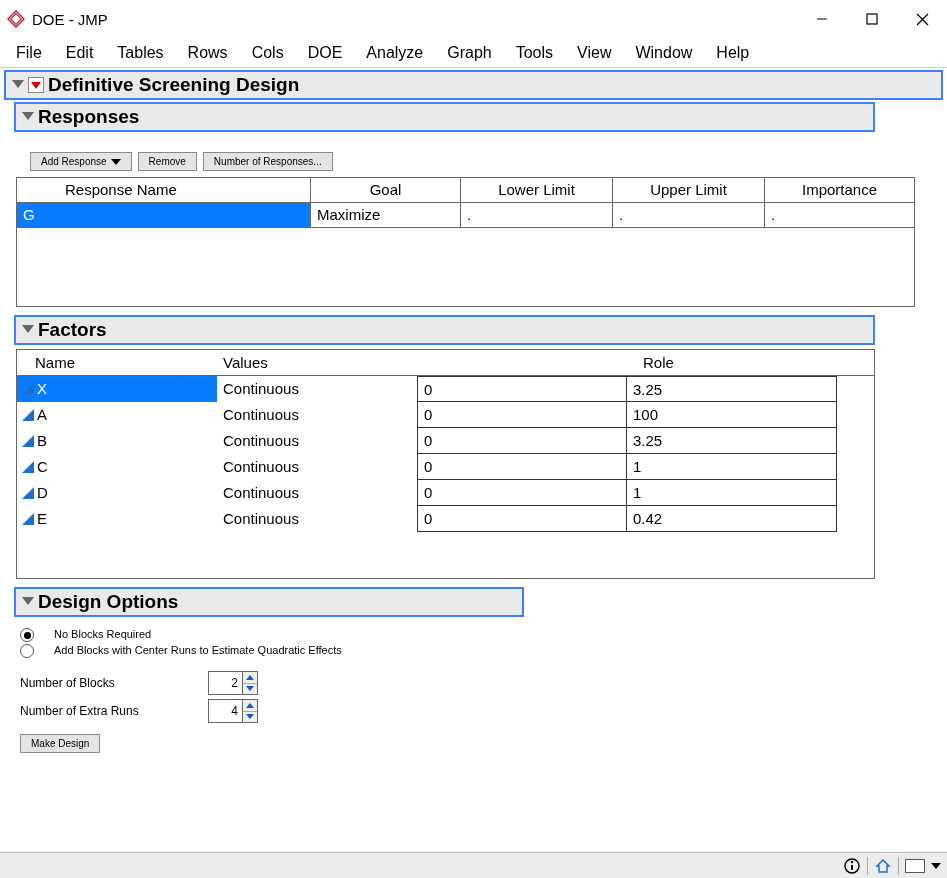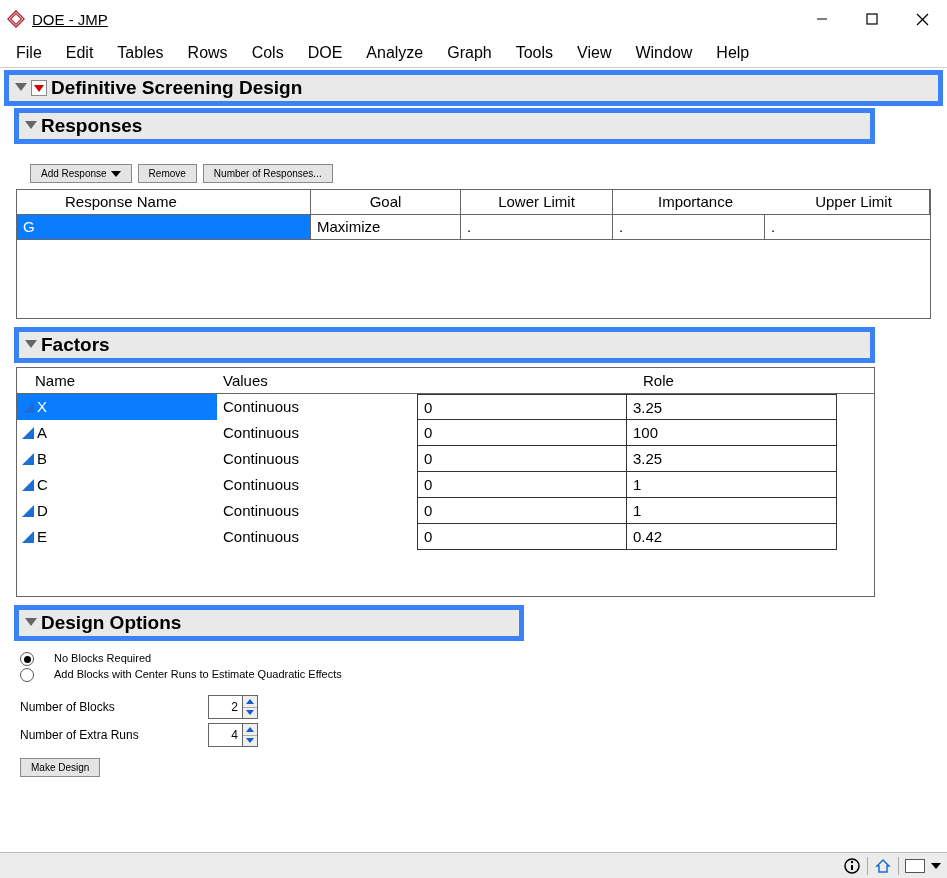--- a/index.html
+++ b/index.html
@@ -21,21 +21,21 @@
     display:flex;
     align-items:center;
     padding:0 0 0 6px;
     background:#fff;
   }
   .titlebar .app-icon {
     width:20px; height:20px;
     margin-right:6px;
     display:flex; align-items:center; justify-content:center;
   }
-  .titlebar .title { flex:0 0 auto; color:#000; font-size:15px;text-decoration:underline; }
+  .titlebar .title { flex:0 0 auto; color:#000; font-size:15px; }
   .titlebar .spacer { flex:1; }
   .winbtn {
     width:50px; height:30px;
     display:flex; align-items:center; justify-content:center;
     color:#000;
   }
   .winbtn svg { stroke:#000; }
   
   .menubar {
     height:30px;
@@ -45,21 +45,21 @@
     gap:0;
     border-bottom:1px solid #d0d0d0;
   }
   .menubar .menuitem {
     padding:4px 12px;
     font-size:16px;
   }
   
   .section-header {
     background:#e9e9e9;
-    border:5px solid #3b82f6;
+    border:2px solid #3b82f6;
     display:flex;
     align-items:center;
     gap:4px;
     padding:2px 4px;
     font-weight:bold;
     font-size:19px;
   }
   .section-header.smaller { font-size:19px; }
   .disclose-tri {
     width:0; height:0;
@@ -248,27 +248,27 @@
     <span class="disclose-tri"></span>
     <span>Responses</span>
   </div>
   <div class="button-row indent">
     <button class="btn">
       <span>Add Response</span><span class="caret"></span>
     </button>
     <button class="btn">Remove</button>
     <button class="btn">Number of Responses...</button>
   </div>
-  <div class="resp-table-wrap indent" style="margin-right:16px;">
+  <div class="resp-table-wrap indent" style="margin-right:32px;">
     <div class="resp-header-row">
       <div class="resp-col rc-name l">Response Name</div>
       <div class="resp-col rc-goal">Goal</div>
       <div class="resp-col rc-lower">Lower Limit</div>
+      <div class="resp-col rc-upper">Upper Limit</div>
       <div class="resp-col rc-imp last">Importance</div>
-      <div class="resp-col rc-upper">Upper Limit</div>
     </div>
     <div class="resp-data-row">
       <div class="resp-col rc-name selected">G</div>
       <div class="resp-col rc-goal">Maximize</div>
       <div class="resp-col rc-lower">.</div>
       <div class="resp-col rc-upper">.</div>
       <div class="resp-col rc-imp last">.</div>
     </div>
   </div>
 

